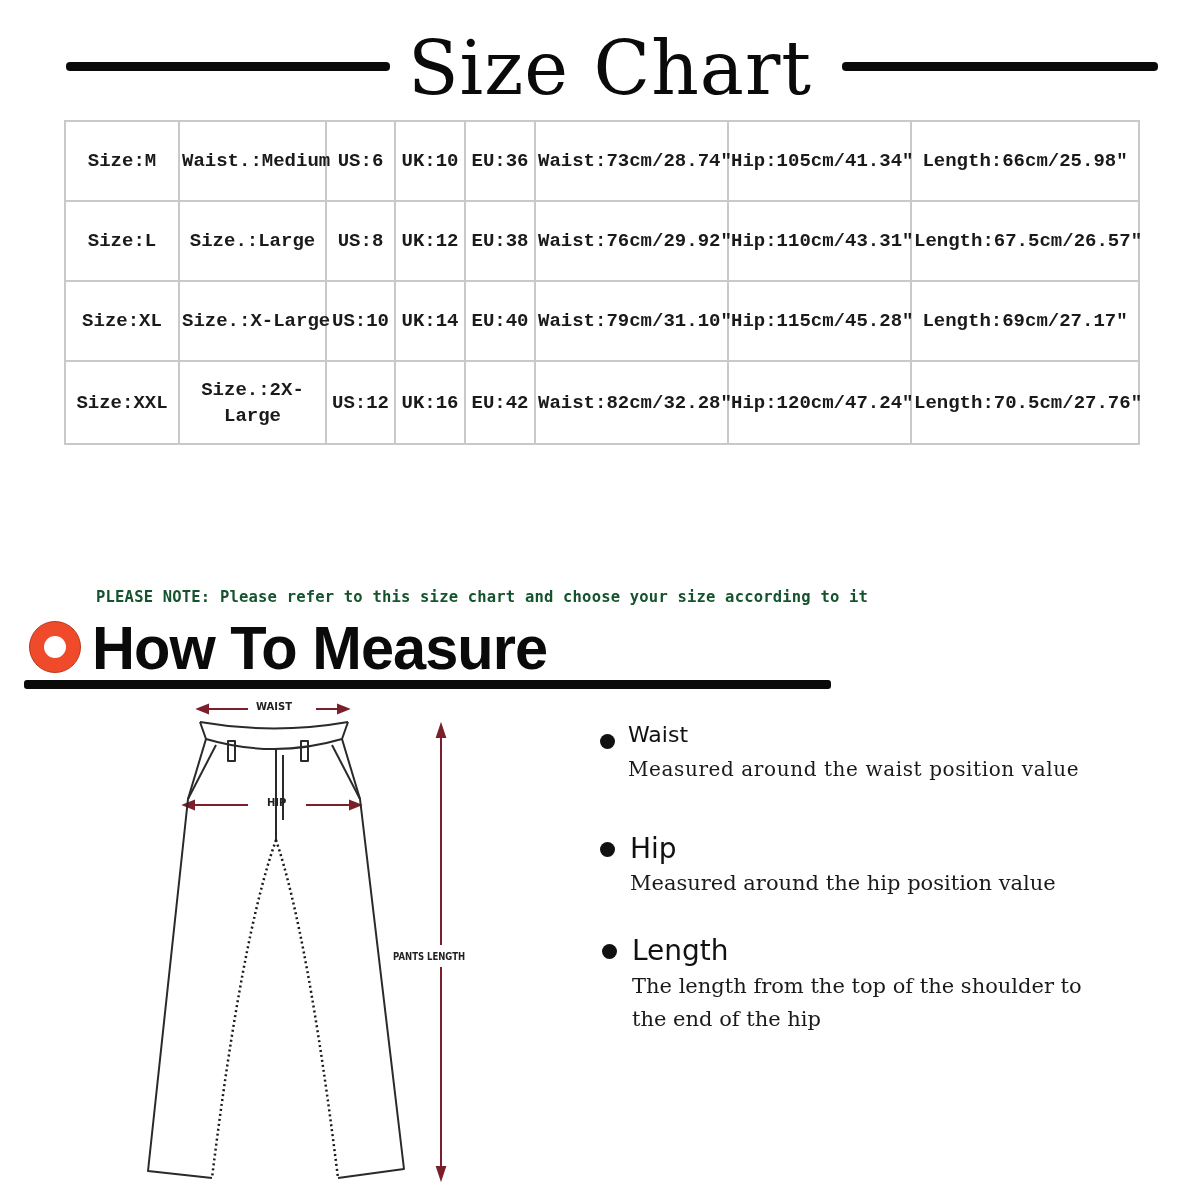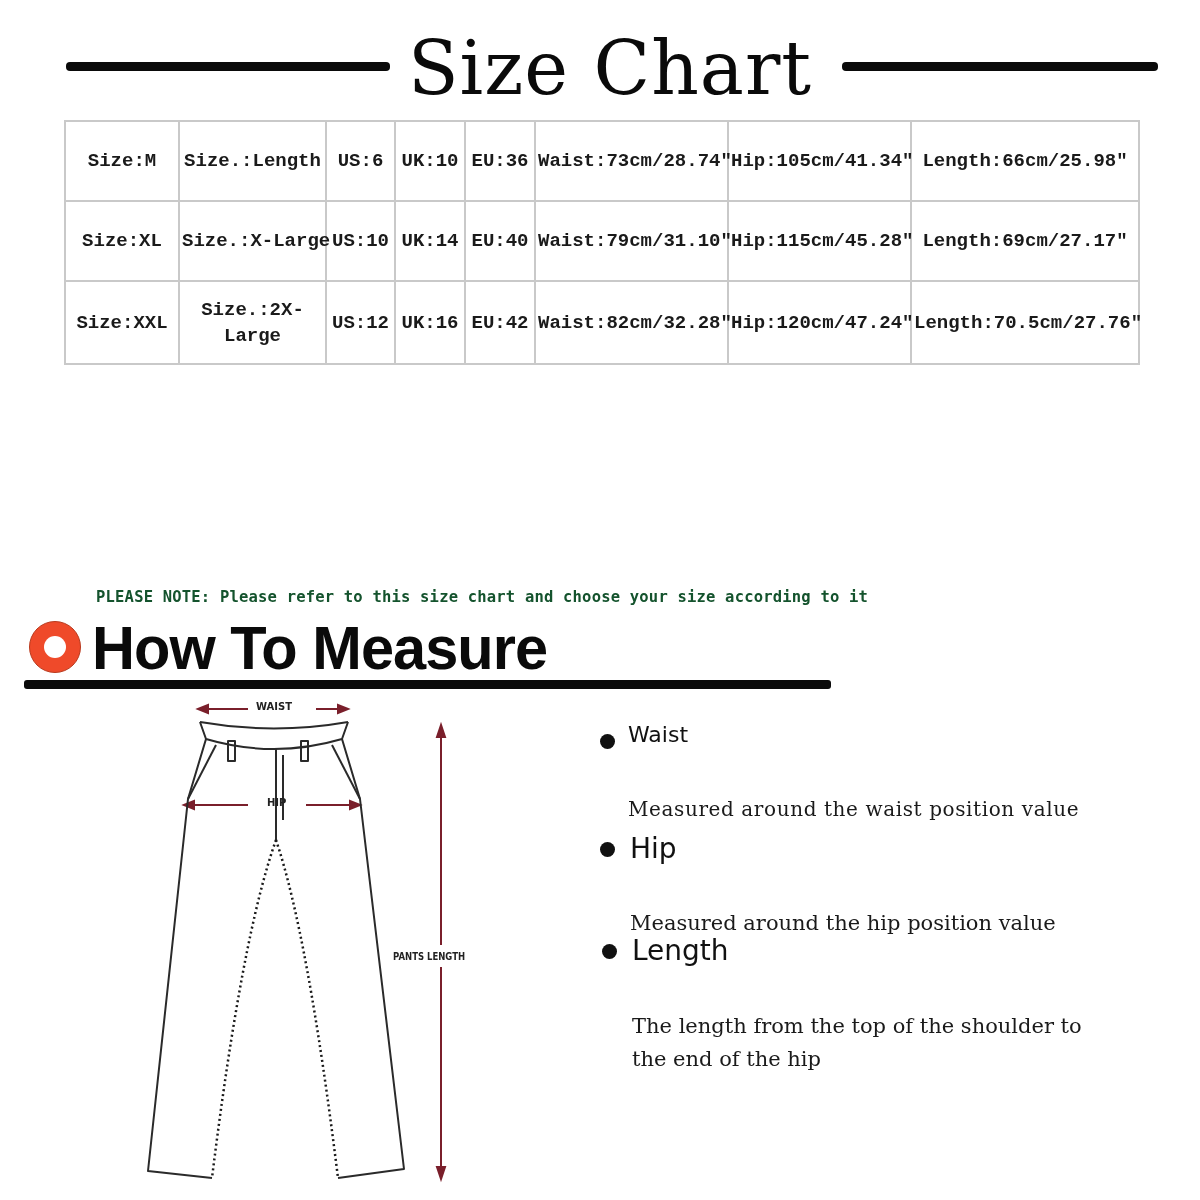--- a/index.html
+++ b/index.html
@@ -66,21 +66,21 @@
     .dlabel.length { left: 263px; top: 256px; font-size: 10px; transform: scaleX(0.85); transform-origin: left; }
 
     
     .mlist { position: absolute; left: 598px; top: 722px; width: 560px; }
     .mitem { position: absolute; left: 0; width: 560px; }
     .mitem .dot {
       position: absolute; width: 15px; height: 15px; border-radius: 50%; background: #111;
     }
     .mitem .mname { position: absolute; font-family: "DejaVu Sans", sans-serif; color: #111; font-weight: bold; }
     .mitem .mdesc {
-      position: absolute; font-family: "DejaVu Serif", "Liberation Serif", serif; color: #1a1a1a; font-size: 21px; line-height: 33px; margin-top: 40px;
+      position: absolute; font-family: "DejaVu Serif", "Liberation Serif", serif; color: #1a1a1a; font-size: 21px; line-height: 33px;
     }
     .mitem.waist { top: 0; }
     .mitem.waist .dot { left: 2px; top: 12px; }
     .mitem.waist .mname { left: 30px; top: 0; font-size: 22px; font-weight: normal; }
     .mitem.waist .mdesc { left: 30px; top: 31px; letter-spacing: 0.6px; font-size: 20px; }
 
     .mitem.hip { top: 110px; }
     .mitem.hip .dot { left: 2px; top: 10px; }
     .mitem.hip .mname { left: 32px; top: 0; font-size: 28px; font-weight: normal; }
     .mitem.hip .mdesc { left: 32px; top: 35px; }
@@ -106,27 +106,37 @@
       <col style="width:69px">
       <col style="width:70px">
     <col style="width:70px">
       <col style="width:193px">
       <col style="width:183px">
       <col style="width:228px">
   </colgroup>
   <tbody>
     <tr>
       <td>Size:M</td>
-      <td>Size.:Length</td>
+      <td>Waist.:Medium</td>
       <td>US:6</td>
       <td>UK:10</td>
       <td>EU:36</td>
       <td>Waist:73cm/28.74"</td>
       <td>Hip:105cm/41.34"</td>
       <td>Length:66cm/25.98"</td>
+    </tr>
+    <tr>
+      <td>Size:L</td>
+      <td>Size.:Large</td>
+      <td>US:8</td>
+      <td>UK:12</td>
+      <td>EU:38</td>
+      <td>Waist:76cm/29.92"</td>
+      <td>Hip:110cm/43.31"</td>
+      <td>Length:67.5cm/26.57"</td>
     </tr>
     <tr>
       <td>Size:XL</td>
       <td>Size.:X-Large</td>
       <td>US:10</td>
       <td>UK:14</td>
       <td>EU:40</td>
       <td>Waist:79cm/31.10"</td>
       <td>Hip:115cm/45.28"</td>
       <td>Length:69cm/27.17"</td>

